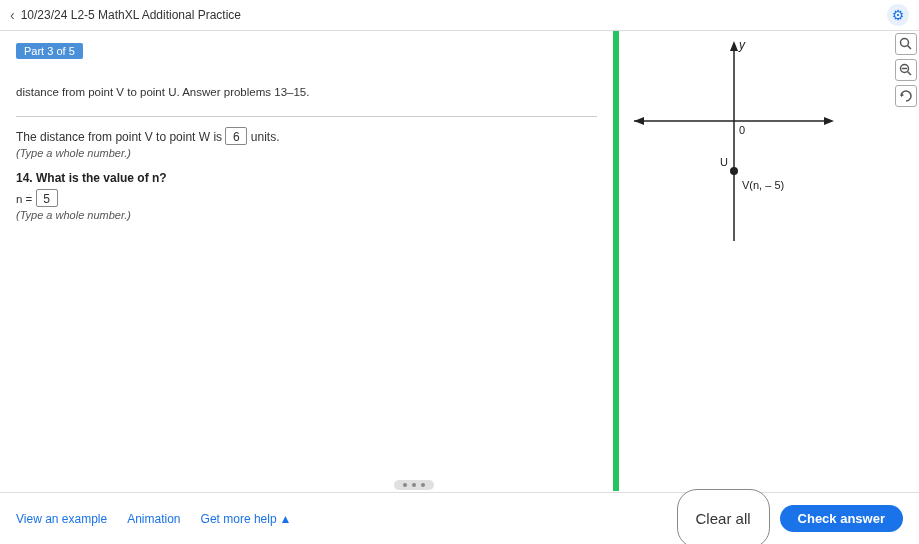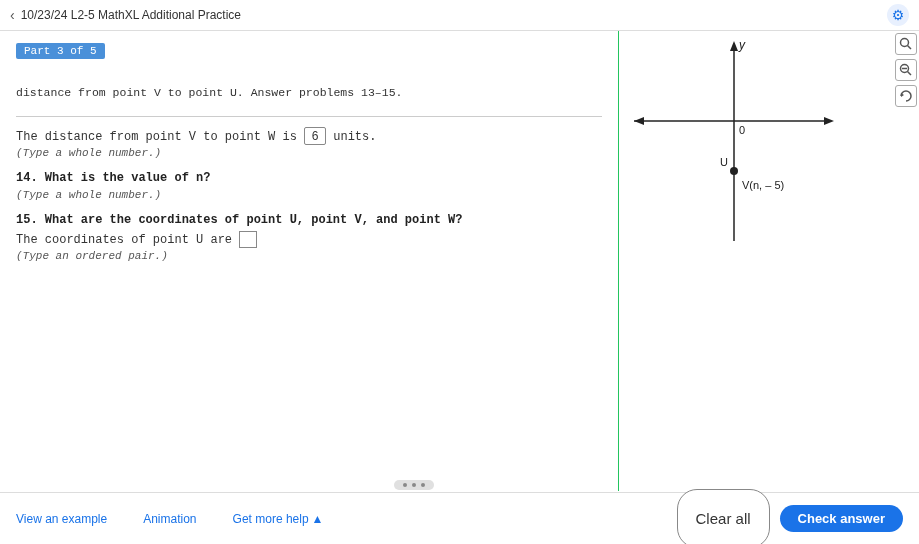--- a/index.html
+++ b/index.html
@@ -48,23 +48,22 @@
     
     .main-content {
       display: flex;
       height: calc(544px - 32px - 52px);
     }
 
     
     .left-panel {
       flex: 1;
       padding: 12px 16px;
-      border-right: 1px solid #22c55e;
+      border-right: 6px solid #22c55e;
       overflow-y: auto;
-      font-family: Liberation Mono, monospace;
     }
 
     .part-label {
       background: #4a90d9;
       color: #fff;
       font-size: 11px;
       padding: 2px 8px;
       display: inline-block;
       margin-bottom: 8px;
       border-radius: 2px;
@@ -185,21 +184,21 @@
       position: absolute;
       bottom: 0;
       left: 0;
       right: 0;
       height: 52px;
       background: #fff;
       border-top: 1px solid #ddd;
       display: flex;
       align-items: center;
       padding: 0 16px;
-      gap: 36px;
+      gap: 20px;
     }
     .bottom-link {
       color: #1a73e8;
       font-size: 12px;
       cursor: pointer;
       text-decoration: none;
     }
     .help-dropdown {
       display: flex;
       align-items: flex-end;
@@ -291,32 +290,28 @@
         <span>The distance from point V to point W is </span>
         <span class="answer-box">6</span>
         <span> units.</span>
       </div>
       <div class="question-hint">(Type a whole number.)</div>
     </div>
 
     
     <div class="question-block">
       <div class="question-title">14. What is the value of n?</div>
+      <div class="question-answer">
+        <span class="n-value">n = </span>
+        <span class="answer-box">5</span>
+      </div>
       <div class="question-hint">(Type a whole number.)</div>
     </div>
 
     
-    <div class="question-block">
-      <div class="question-title">15. What are the coordinates of point U, point V, and point W?</div>
-      <div class="question-answer">
-        <span>The coordinates of point U are </span>
-        <span class="answer-box-outlined">&nbsp;</span>
-      </div>
-      <div class="question-hint">(Type an ordered pair.)</div>
-    </div>
 
   </div>
 
   <div class="right-panel">
 
     <div class="graph-search-icon">
       <svg width="14" height="14" viewBox="0 0 14 14">
         <circle cx="5.5" cy="5.5" r="4" fill="none" stroke="#555" stroke-width="1.5"></circle>
         <line x1="8.5" y1="8.5" x2="12" y2="12" stroke="#555" stroke-width="1.5"></line>
       </svg>

